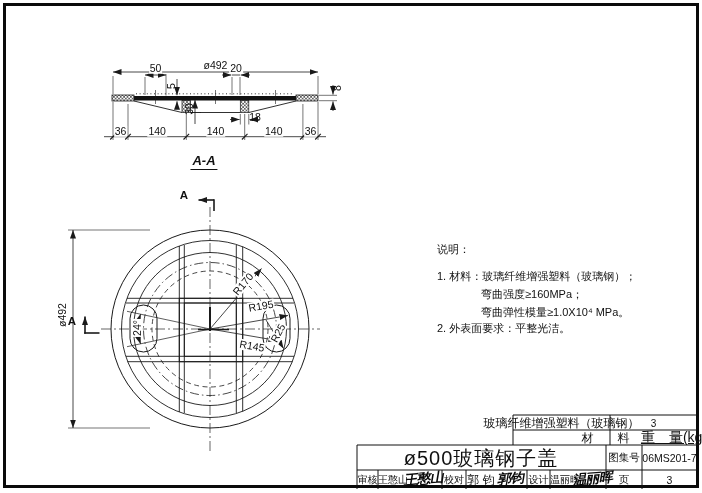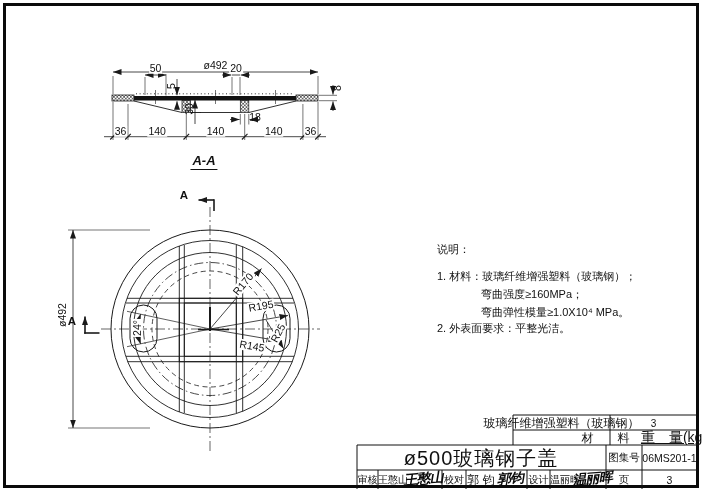--- a/index.html
+++ b/index.html
@@ -207,21 +207,21 @@
     <span class="note" style="left:437px;top:322px;">2. 外表面要求：平整光洁。</span>
   </div>
 
   <div>
     <span class="tb" style="left:561.5px;top:422.5px;font-size:12px;">玻璃纤维增强塑料（玻璃钢）</span>
     <span class="tb" style="left:653.5px;top:422.5px;font-size:10px;">3</span>
     <span class="tb" style="left:561.5px;top:437.5px;font-size:12px;margin-left:44px;">材　　料</span>
     <span class="tb" style="left:674px;top:437.5px;font-size:14px;text-decoration:underline;">重　量(kg)</span>
     <span class="tb" style="left:481px;top:457.5px;font-size:20px;font-weight:normal;letter-spacing:1px;">ø500玻璃钢子盖</span>
     <span class="tb" style="left:624px;top:457.5px;font-size:10.5px;">图集号</span>
-    <span class="tb" style="left:669.5px;top:457.5px;font-size:10.5px;">06MS201-1</span>
+    <span class="tb" style="left:669.5px;top:457.5px;font-size:10.5px;">06MS201-7</span>
     <span class="tb" style="left:367.5px;top:480px;font-size:10px;">审核</span>
     <span class="tb" style="left:393px;top:480px;font-size:10px;">王憨山</span>
     <span class="tb sign" style="left:423px;top:479px;">王憨山</span>
     <span class="tb" style="left:454px;top:480px;font-size:10px;">校对</span>
     <span class="tb" style="left:481px;top:480px;font-size:12px;">郭 钧</span>
     <span class="tb sign" style="left:510px;top:479px;">郭钧</span>
     <span class="tb" style="left:538.5px;top:480px;font-size:10px;">设计</span>
     <span class="tb" style="left:565px;top:480px;font-size:10px;">温丽晖</span>
     <span class="tb sign" style="left:592px;top:479px;">温丽晖</span>
     <span class="tb" style="left:624px;top:480px;font-size:10.5px;">页</span>

